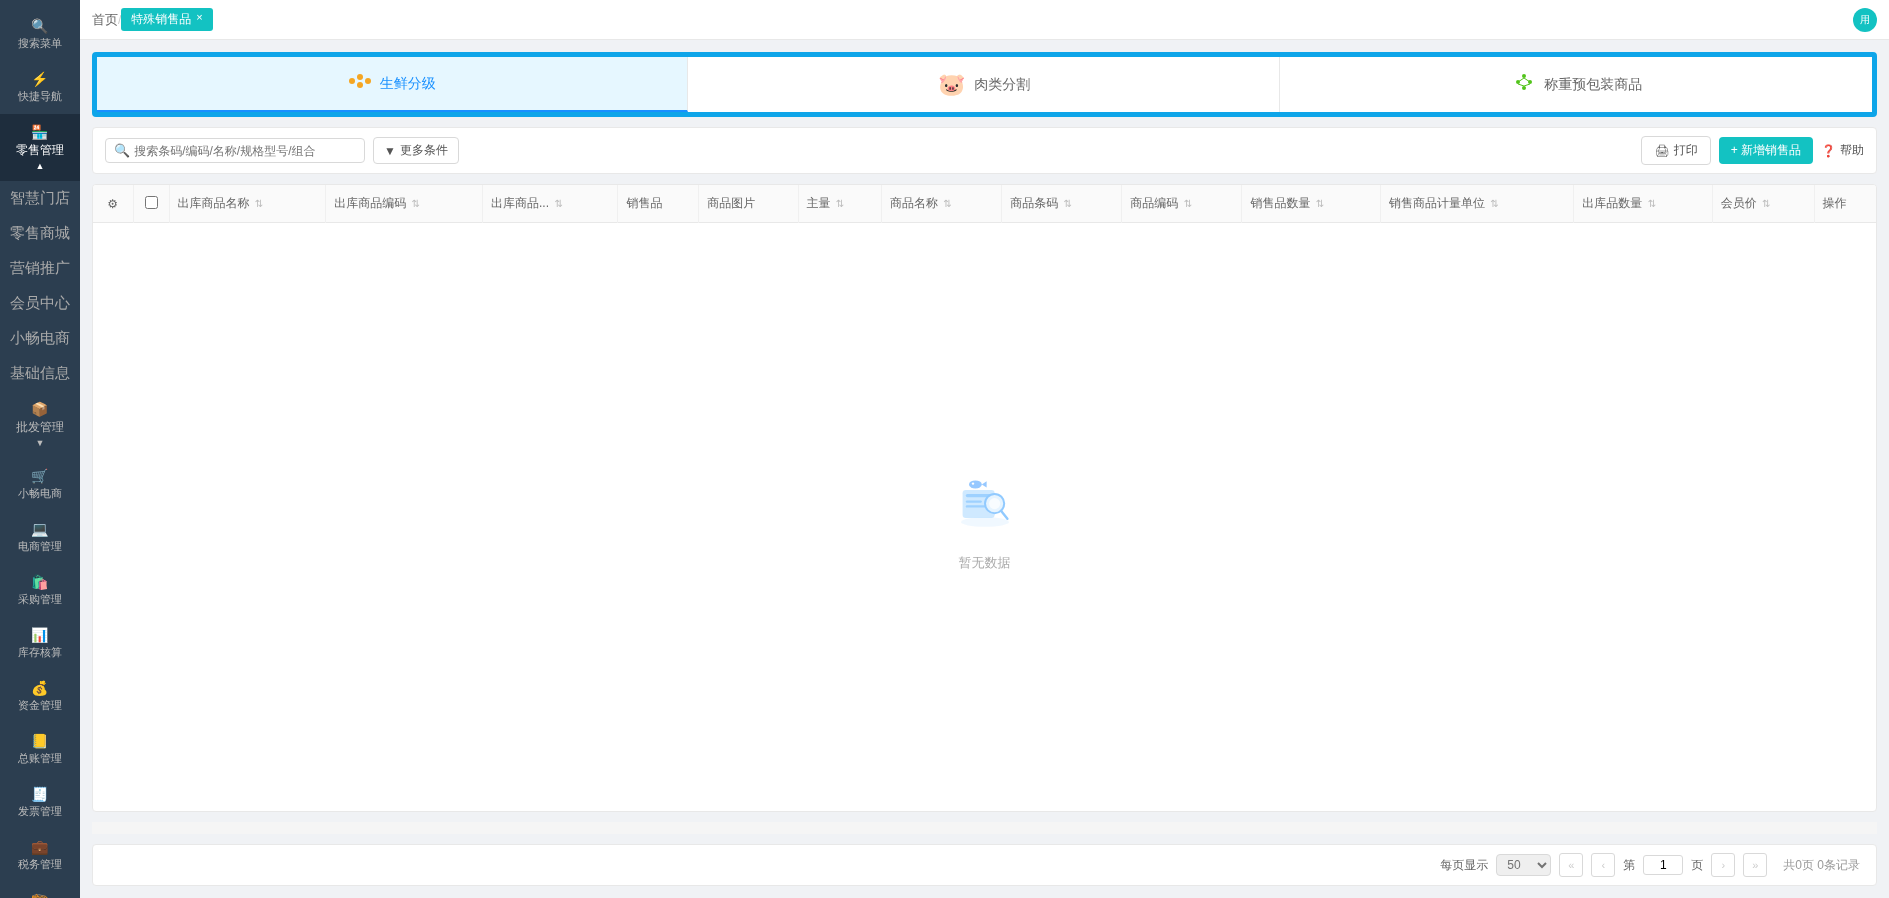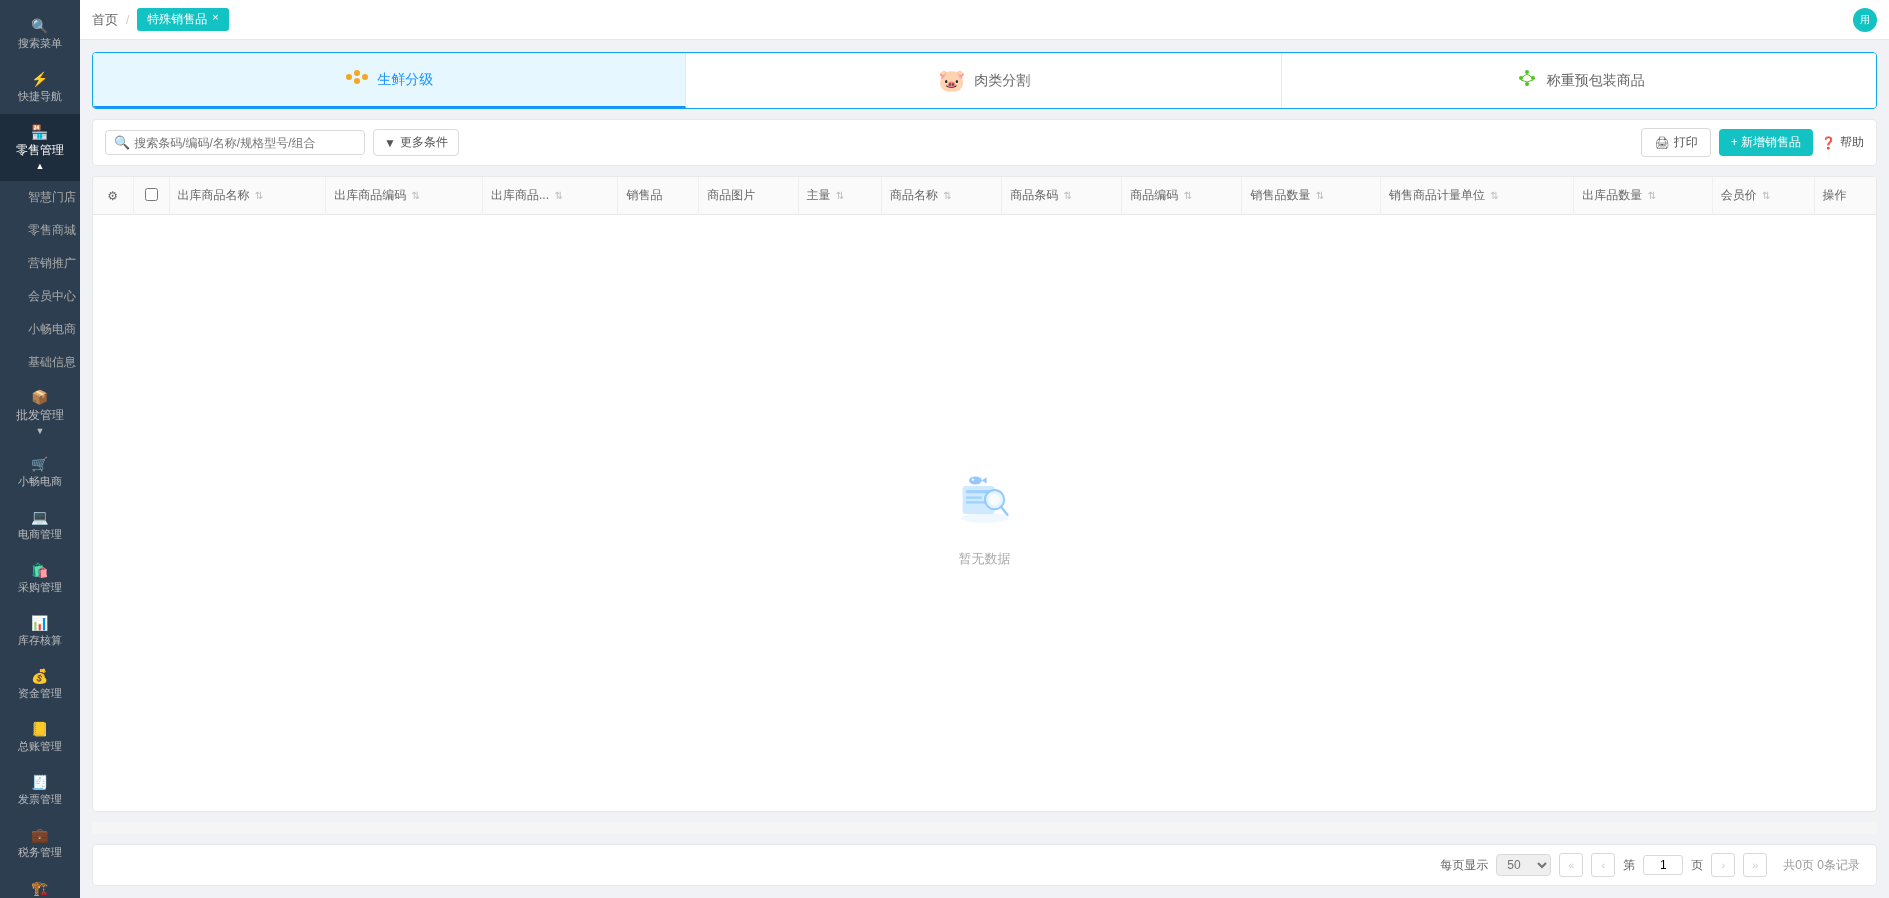--- a/index.html
+++ b/index.html
@@ -43,23 +43,23 @@
       gap: 2px;
       position: relative;
     }
     .sidebar-group.expanded { background: #1e2d3d; color: #fff; }
     .sidebar-group .arrow { font-size: 9px; }
     .sidebar-sub {
       width: 100%;
     }
     .sidebar-sub-item {
       width: 100%;
-      text-align: right;
+      text-align: center;
       padding: 8px 4px;
-      font-size: 12px;
+      font-size: 15px;
       color: #aaa;
       cursor: pointer;
       font-family: Liberation Mono, monospace;
     }
 
     
     .main {
       flex: 1;
       display: flex;
       flex-direction: column;
@@ -67,21 +67,20 @@
     }
 
     
     .topbar {
       background: #fff;
       border-bottom: 1px solid #e8e8e8;
       display: flex;
       align-items: center;
       padding: 0 12px;
       height: 40px;
-      gap: 8px;
     }
     .topbar-home {
       color: #666;
       font-size: 13px;
       cursor: pointer;
     }
     .topbar-tab {
       background: #13c2c2;
       color: #fff;
       border-radius: 3px;
@@ -103,21 +102,21 @@
       flex-direction: column;
       padding: 12px;
       gap: 10px;
     }
 
     
     .cat-tabs {
       display: flex;
       gap: 2px;
       background: #fff;
-      border: 1px solid #0ea5e9;
+      border: 5px solid #0ea5e9;
       border-radius: 4px;
       overflow: hidden;
     }
     .cat-tab {
       flex: 1;
       display: flex;
       align-items: center;
       justify-content: center;
       gap: 8px;
       padding: 14px 10px;

